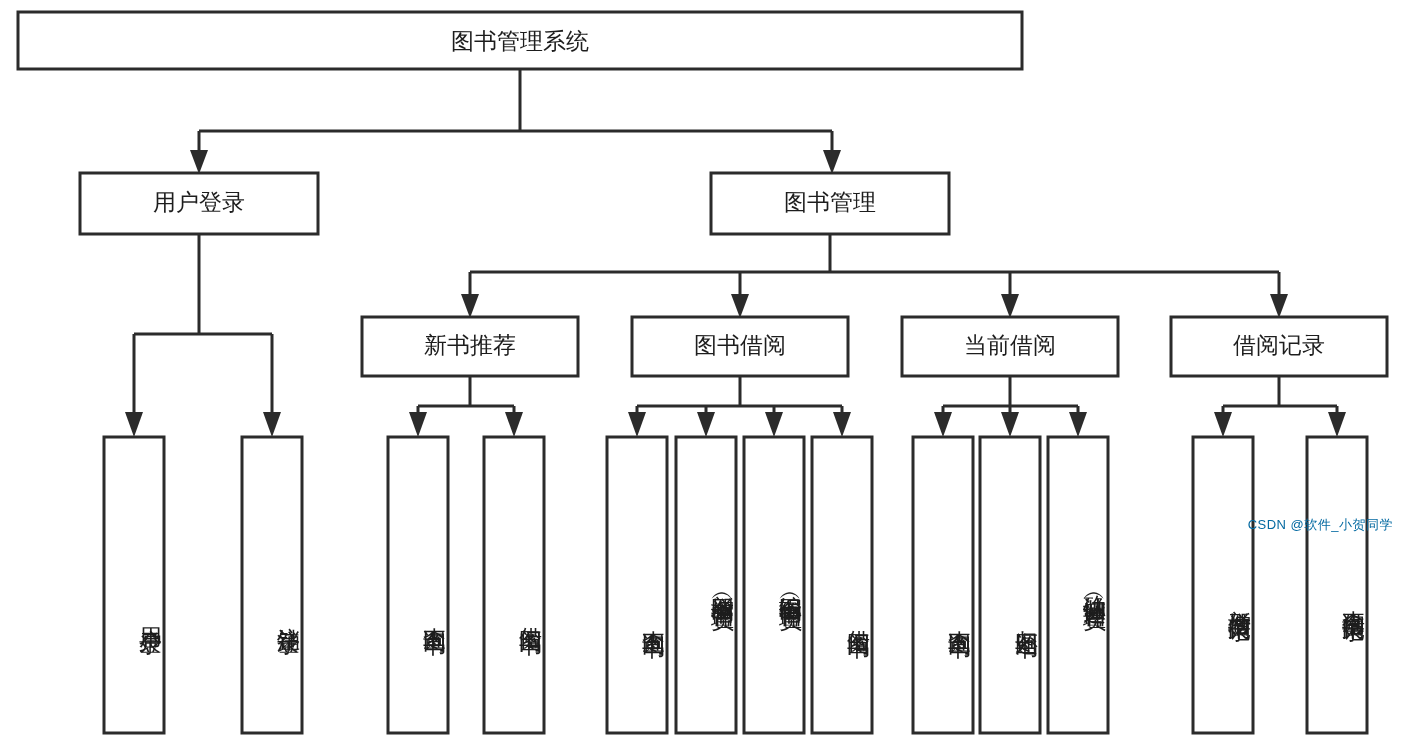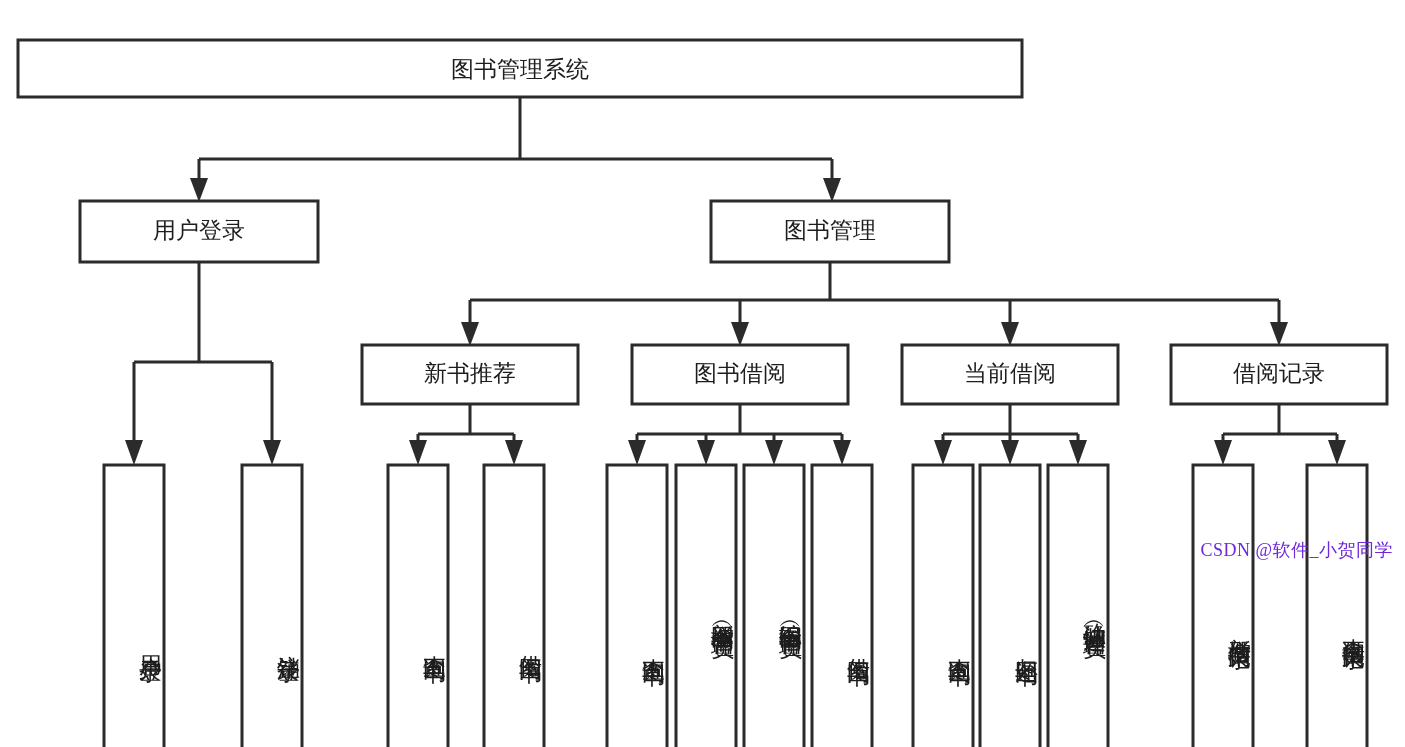--- a/index.html
+++ b/index.html
@@ -1,21 +1,21 @@
 <!DOCTYPE html>
 <html><head>
 <meta charset="utf-8">
 <style>
   html,body{margin:0;padding:0;background:#ffffff;}
   body{
     width:1405px;height:747px;
     font-family:"Liberation Sans","DejaVu Sans",sans-serif;
     overflow:hidden;
   }
-  #diagram-root{position:relative;width:1405px;height:540px;background:#fff;margin-top:28px;}
+  #diagram-root{position:relative;width:1405px;height:540px;background:#fff;}
   svg#tree{position:absolute;left:0;top:0;width:1405px;height:747px;display:block;}
   .nodebox{fill:#ffffff;stroke:#2b2b2b;stroke-width:3;}
   .connector{stroke:#2b2b2b;stroke-width:3;fill:none;stroke-linecap:butt;}
   .arrowhead{fill:#2b2b2b;stroke:none;}
   .node-label-h{
     font-family:"Liberation Sans","DejaVu Sans",sans-serif;
     font-size:23px;fill:#1d1d1d;text-anchor:middle;dominant-baseline:middle;
   }
   .vlabel{
     position:absolute;
@@ -28,23 +28,23 @@
     letter-spacing:2px;
     display:flex;
     align-items:flex-start;
     justify-content:center;
     white-space:nowrap;
     pointer-events:none;
   }
   .watermark{
     position:absolute;
     right:12px;bottom:6px;
-    font-family:Liberation Serif, serif;
-    font-size:18px;
-    color:#6d28d9;
+    font-family:Liberation Sans, sans-serif;
+    font-size:13px;
+    color:#0369a1;
     letter-spacing:0.5px;
     white-space:nowrap;
   }
 </style>
 </head>
 <body>
 
 <div id="diagram-root">
 
   <svg id="tree" viewBox="0 0 1405 747">

